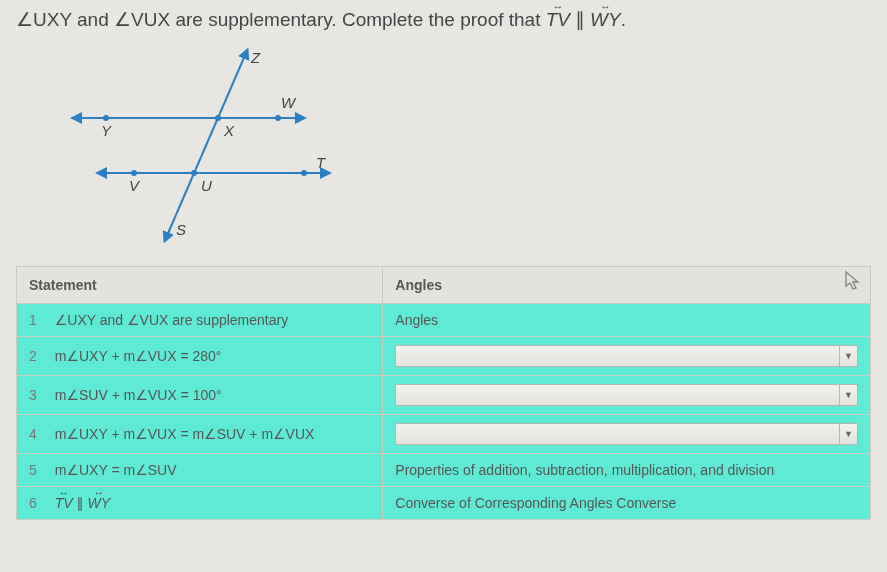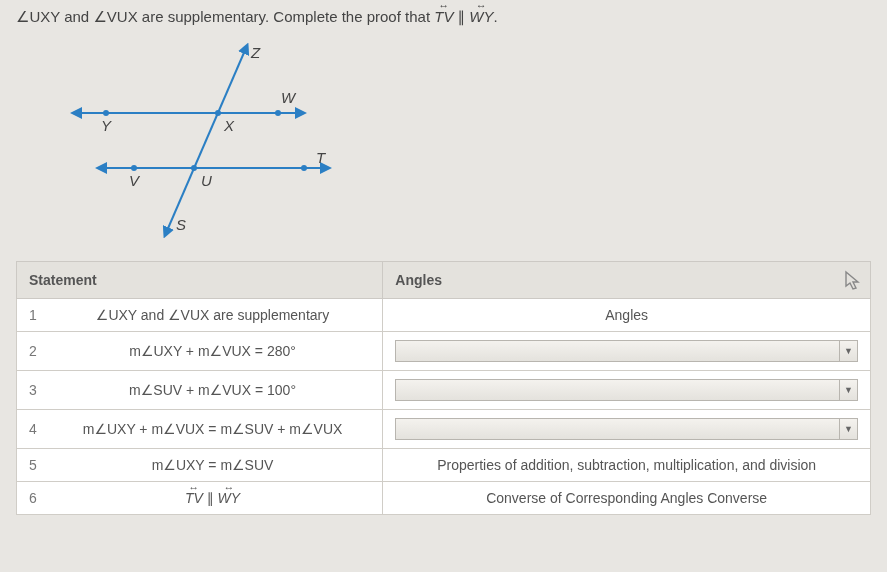--- a/index.html
+++ b/index.html
@@ -5,42 +5,41 @@
 * { box-sizing: border-box; margin: 0; padding: 0; }
 body {
   font-family: Arial, Helvetica, sans-serif;
   background: #e8e6e2;
   color: #3a3a3a;
   width: 887px;
   height: 572px;
   padding: 8px 16px;
   font-size: 14px;
 }
-.problem-text { margin-bottom: 12px; font-size: 15px; color: #444; }
+.problem-text { margin-bottom: 12px; font-size: 19px; color: #444; }
 .diagram { margin: 10px 0 20px 40px; }
 .cursor { position: absolute; right: 25px; top: 270px; }
 .proof-table {
   width: 100%;
   border-collapse: collapse;
-  background: #ffffff;
+  background: #5eead4;
 }
 .proof-table th {
   text-align: left;
   padding: 10px 12px;
   font-weight: bold;
   border: 1px solid #ccc9c4;
   background: #e4e2dd;
   color: #555;
 }
 .proof-table td {
   padding: 8px 12px;
   border: 1px solid #d0cdc7;
   vertical-align: middle;
   color: #555;
-  text-align: center;
 }
 .proof-table td.num {
   text-align: right;
   width: 20px;
   padding-right: 6px;
   border-right: none;
   color: #777;
 }
 .proof-table td.stmt {
   border-left: none;

